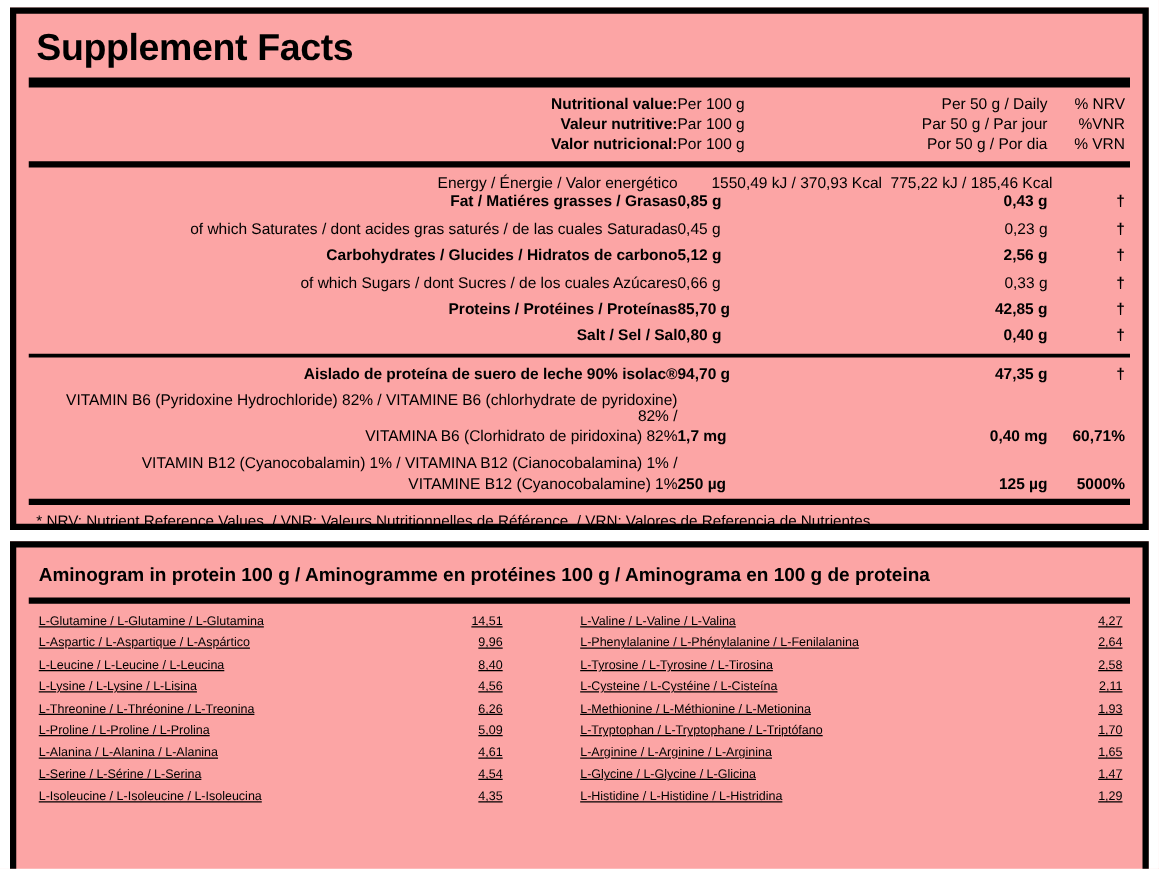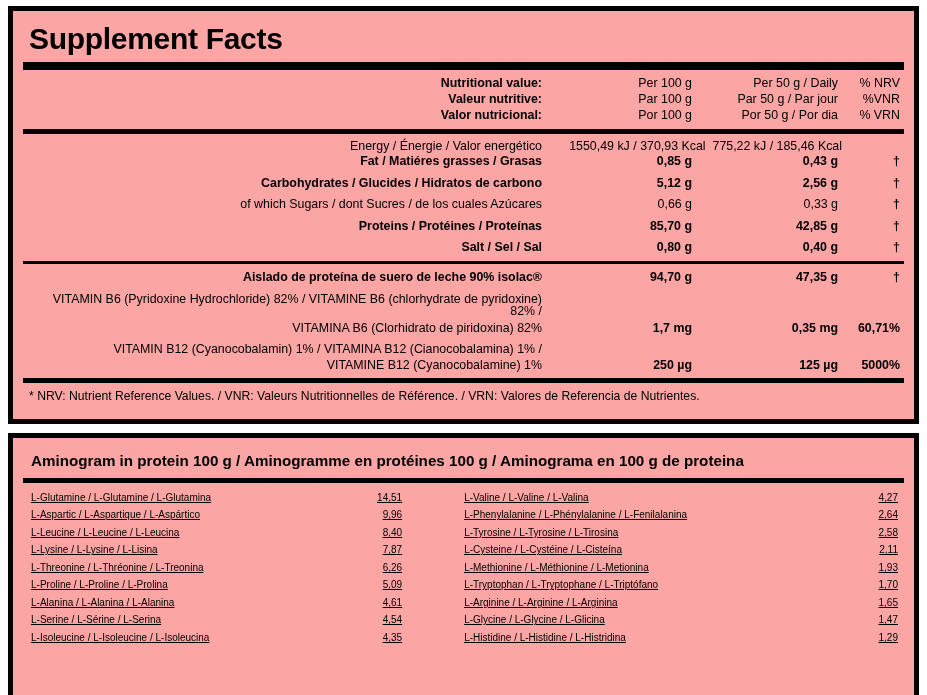--- a/index.html
+++ b/index.html
@@ -42,21 +42,21 @@
   
   table.nt {
     width: 100%;
     border-collapse: collapse;
     font-size: 12.4px;
     line-height: 1.0;
   }
   table.nt td { padding: 0; vertical-align: top; }
 
   .c-label { text-align: right; padding-left: 6px !important; }
-  .c-v1 { text-align: right; width: 150px; white-space: nowrap; }
+  .c-v1 { width: 150px; white-space: nowrap; }
   .c-v2 { text-align: right; width: 150px; white-space: nowrap; padding-right: 4px !important; }
   .c-v3 { text-align: right; width: 62px; white-space: nowrap; padding-right: 4px !important; }
 
   .bold { font-weight: bold; }
 
   
   .hdr-block { padding: 5px 0 6px 0; }
   .hdr-block table.nt td { line-height: 1.30; font-size: 12.4px; }
   .hdr-block .c-label { font-weight: bold; }
 
@@ -151,20 +151,26 @@
         </tr>
         </tbody>
           <tbody id="nutrient-rows-body">
             <tr>
               <td class="c-label bold">Fat / Matiéres grasses / Grasas</td>
               <td class="c-v1 bold">0,85 g</td>
               <td class="c-v2 bold">0,43 g</td>
               <td class="c-v3 bold">†</td>
             </tr>
             <tr>
+              <td class="c-label">of which Saturates / dont acides gras saturés / de las cuales Saturadas</td>
+              <td class="c-v1">0,45 g</td>
+              <td class="c-v2">0,23 g</td>
+              <td class="c-v3 bold">†</td>
+            </tr>
+            <tr>
               <td class="c-label bold">Carbohydrates / Glucides / Hidratos de carbono</td>
               <td class="c-v1 bold">5,12 g</td>
               <td class="c-v2 bold">2,56 g</td>
               <td class="c-v3 bold">†</td>
             </tr>
             <tr>
               <td class="c-label">of which Sugars / dont Sucres / de los cuales Azúcares</td>
               <td class="c-v1">0,66 g</td>
               <td class="c-v2">0,33 g</td>
               <td class="c-v3 bold">†</td>
@@ -198,21 +204,21 @@
             </tr>
             <tr class="tight">
               <td class="c-label">VITAMIN B6 (Pyridoxine Hydrochloride) 82% / VITAMINE B6 (chlorhydrate de pyridoxine) 82% /</td>
               <td class="c-v1 bold"></td>
               <td class="c-v2 bold"></td>
               <td class="c-v3 bold"></td>
             </tr>
             <tr>
               <td class="c-label">VITAMINA B6 (Clorhidrato de piridoxina) 82%</td>
               <td class="c-v1 bold">1,7 mg</td>
-              <td class="c-v2 bold">0,35 mg</td>
+              <td class="c-v2 bold">0,40 mg</td>
               <td class="c-v3 bold">60,71%</td>
             </tr>
             <tr class="tight">
               <td class="c-label">VITAMIN B12 (Cyanocobalamin) 1% / VITAMINA B12 (Cianocobalamina) 1% /</td>
               <td class="c-v1 bold"></td>
               <td class="c-v2 bold"></td>
               <td class="c-v3 bold"></td>
             </tr>
             <tr>
               <td class="c-label">VITAMINE B12 (Cyanocobalamine) 1%</td>
@@ -250,21 +256,21 @@
           </tr>
           <tr>
             <td class="a-name">L-Leucine / L-Leucine / L-Leucina</td>
             <td class="a-val">8,40</td>
             <td class="a-gap"></td>
             <td class="a-name2">L-Tyrosine / L-Tyrosine / L-Tirosina</td>
             <td class="a-val2">2,58</td>
           </tr>
           <tr>
             <td class="a-name">L-Lysine / L-Lysine / L-Lisina</td>
-            <td class="a-val">7,87</td>
+            <td class="a-val">4,56</td>
             <td class="a-gap"></td>
             <td class="a-name2">L-Cysteine / L-Cystéine / L-Cisteína</td>
             <td class="a-val2">2,11</td>
           </tr>
           <tr>
             <td class="a-name">L-Threonine / L-Thréonine / L-Treonina</td>
             <td class="a-val">6,26</td>
             <td class="a-gap"></td>
             <td class="a-name2">L-Methionine / L-Méthionine / L-Metionina</td>
             <td class="a-val2">1,93</td>

